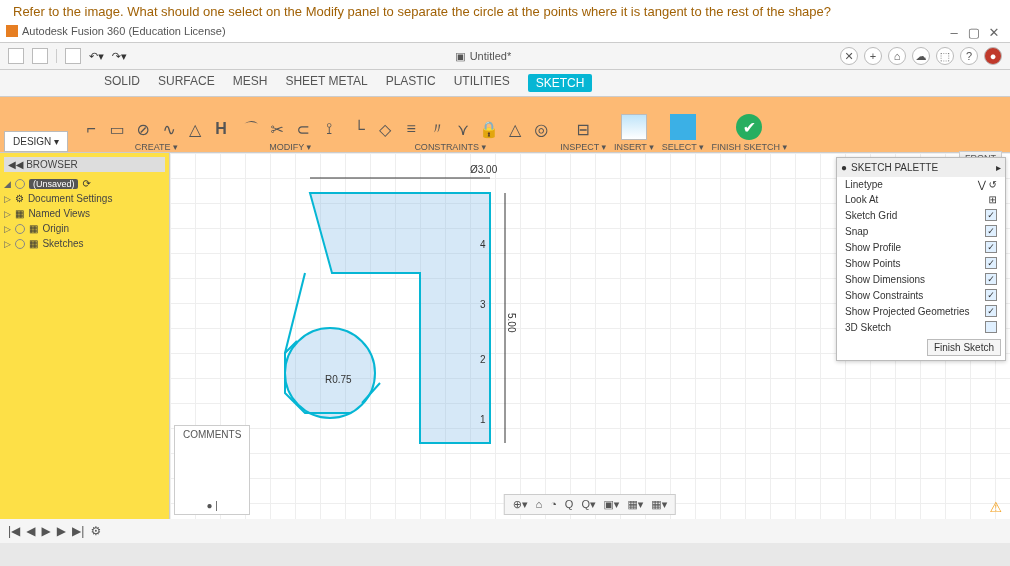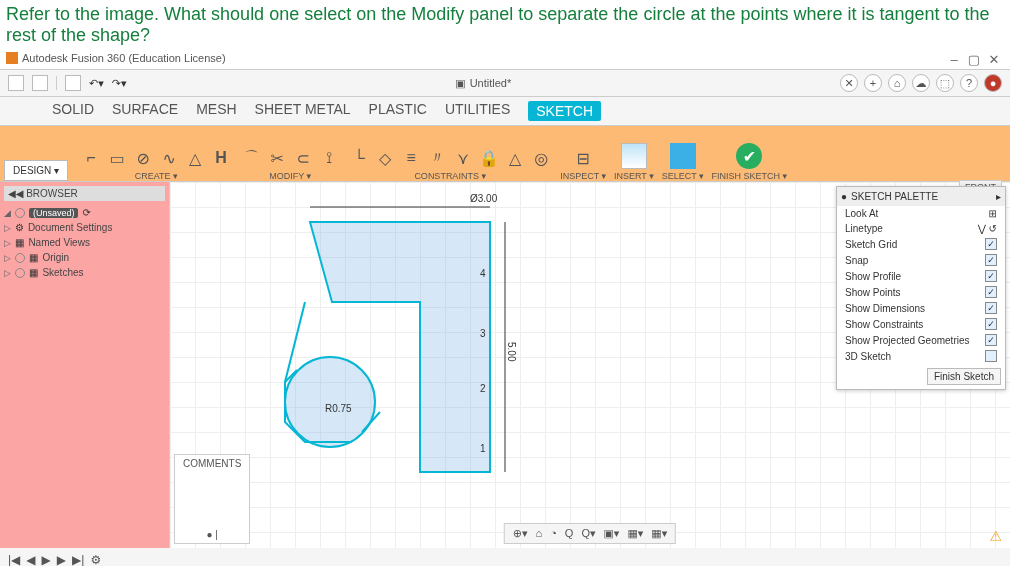--- a/index.html
+++ b/index.html
@@ -1,41 +1,41 @@
 <!DOCTYPE html>
 <html><head>
 <meta charset="utf-8">
 <style>
 * { box-sizing: border-box; margin: 0; padding: 0; font-family: Arial, sans-serif; }
 body { background: #e8e8e8; width: 1010px; height: 566px; overflow: hidden; font-size: 11px; color: #333; }
-.question { padding: 4px 6px; font-size: 18px; color: #15803d; background: #fff; }
+.question { padding: 4px 13px; font-size: 13px; color: #a16207; background: #fff; }
 .titlebar { display: flex; align-items: flex-start; padding: 2px 6px; font-size: 11px; color: #555; background: #fff; }
 .titlebar .ico { width: 12px; height: 12px; background: #e67e22; margin-right: 4px; }
 .titlebar .spacer { flex: 1; }
 .winbtn { width: 20px; text-align: center; color: #666; font-size: 13px; }
 .qat { display: flex; align-items: center; gap: 8px; padding: 4px 8px; background: #f5f5f5; border-top: 1px solid #ccc; border-bottom: 1px solid #ccc; }
 .qat .qicon { width: 16px; height: 16px; display: inline-block; background: #fff; border: 1px solid #bbb; }
 .qat .sep { width:1px; height:14px; background:#ccc; }
 .qat .appname { flex:1; text-align:center; font-size:11px; color:#555; }
 .qat .right { display:flex; gap:6px; }
 .qat .rbtn { width:18px; height:18px; border:1px solid #bbb; border-radius:50%; display:flex; align-items:center; justify-content:center; font-size:11px; background:#fff; color:#555;}
 .qat .avatar{background:#c0392b;color:#fff;}
-.tabs { display:flex; gap:18px; padding: 4px 52px; font-size:14px; color:#555; background:#f5f5f5; border-bottom:1px solid #ccc; }
+.tabs { display:flex; gap:18px; padding: 4px 104px; font-size:12px; color:#555; background:#f5f5f5; border-bottom:1px solid #ccc; }
 .tab.active { background:#06b6d4; color:#fff; padding:2px 8px; border-radius:2px;}
 .ribbon { display:flex; align-items:flex-end; padding:4px 4px 0 4px; background:#fdba74; border-bottom:1px solid #ccc; height:56px;}
 .ribbon .group { display:flex; flex-direction:column; align-items:center; margin:0 4px;}
 .ribbon .icons { display:flex; gap:4px; }
 .ribbon .ricon { width:22px; height:22px; display:flex; align-items:center; justify-content:center; font-size:16px; color:#555; }
 .ribbon .label { font-size:9px; color:#555; margin-top:2px;}
 .ribbon .designbtn { border:1px solid #bbb; padding:4px 8px; font-size:10px; color:#333; background:#fff; margin-right:8px;}
 .ribbon .finish { background:#27ae60; color:#fff; width:26px; height:26px; border-radius:50%; display:flex; align-items:center; justify-content:center; font-size:16px;}
 .ribbon .thumb { width:26px; height:26px; background:linear-gradient(#bfe4f9,#fff); border:1px solid #bbb;}
 .ribbon .sel { width:26px; height:26px; background:#3bb0e6;}
 .work { display:flex; height: calc(100% - 200px); position:relative;}
-.browser { width:170px; background:#fca5a5; border-right:1px solid #ccc; padding:4px; font-size:10px;}
+.browser { width:170px; background:#fde047; border-right:1px solid #ccc; padding:4px; font-size:10px;}
 .browser .hdr { background:#ddd; padding:2px 4px; font-size:10px; color:#444; margin-bottom:4px;}
 .brow { display:flex; align-items:center; gap:4px; padding:2px 0;}
 .brow .tri { font-size:9px; color:#666;}
 .brow .eye { width:10px;height:10px;border:1px solid #888;border-radius:50%;}
 .brow .lbl { font-size:10px; color:#444;}
 .brow .badge{background:#555;color:#fff;padding:0 4px;border-radius:2px;font-size:9px;}
 .canvas { flex:1; position:relative; background:#fff; background-image: linear-gradient(#eee 1px, transparent 1px), linear-gradient(90deg, #eee 1px, transparent 1px); background-size:25px 25px;}
 .canvas svg { position:absolute; inset:0; width:100%; height:100%;}
 .palette { position:absolute; right:4px; top:4px; width:170px; background:#fff; border:1px solid #bbb; font-size:10px; box-shadow:0 1px 4px rgba(0,0,0,0.2);}
 .palette .phdr{background:#eee;padding:4px;font-size:10px;color:#333;display:flex;align-items:center;gap:4px;}
@@ -205,26 +205,26 @@
       <text x="310" y="270" class="dim">1</text>
     </svg>
 
     <div class="palette">
       <div class="phdr">
           <span>●</span>
           <span>SKETCH PALETTE</span>
           <span style="margin-left:auto;">▸</span>
         </div>
       <div class="prow">
+          <span>Linetype</span>
+          <span>⋁ ↺</span>
+        </div>
+      <div class="prow">
           <span>Look At</span>
           <span>⊞</span>
-        </div>
-      <div class="prow">
-          <span>Linetype</span>
-          <span>⋁ ↺</span>
         </div>
       <div class="prow">
           <span>Sketch Grid</span>
           <span class="cb">✓</span>
         </div>
       <div class="prow">
           <span>Snap</span>
           <span class="cb">✓</span>
         </div>
       <div class="prow">

